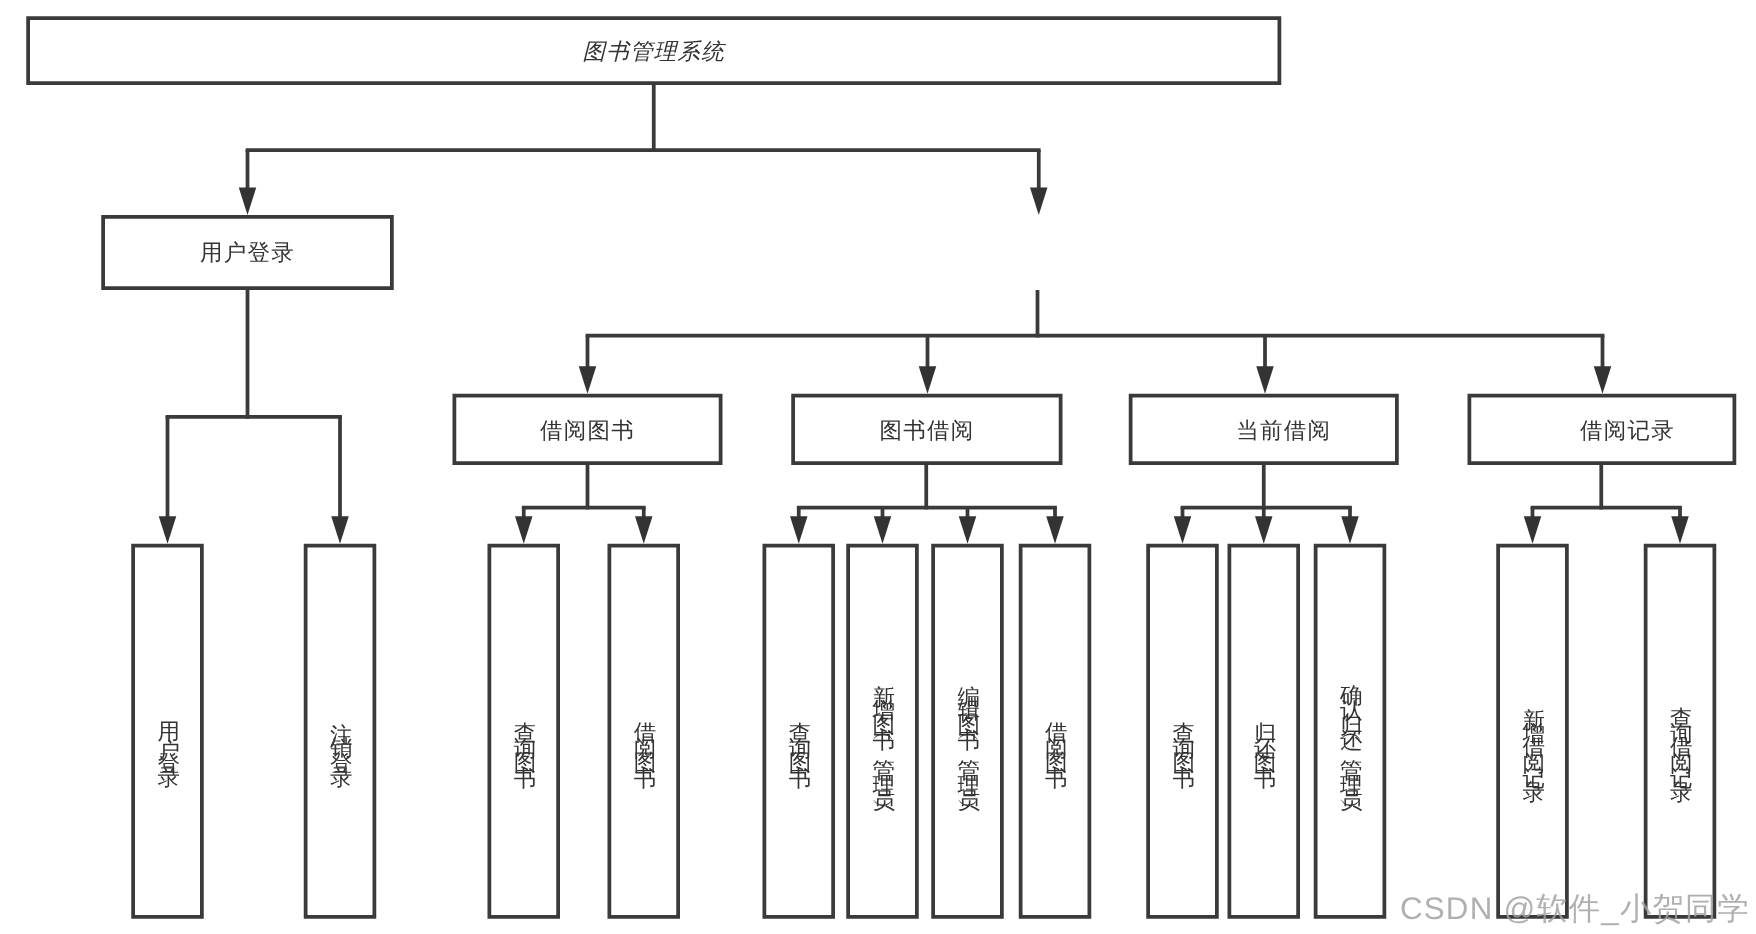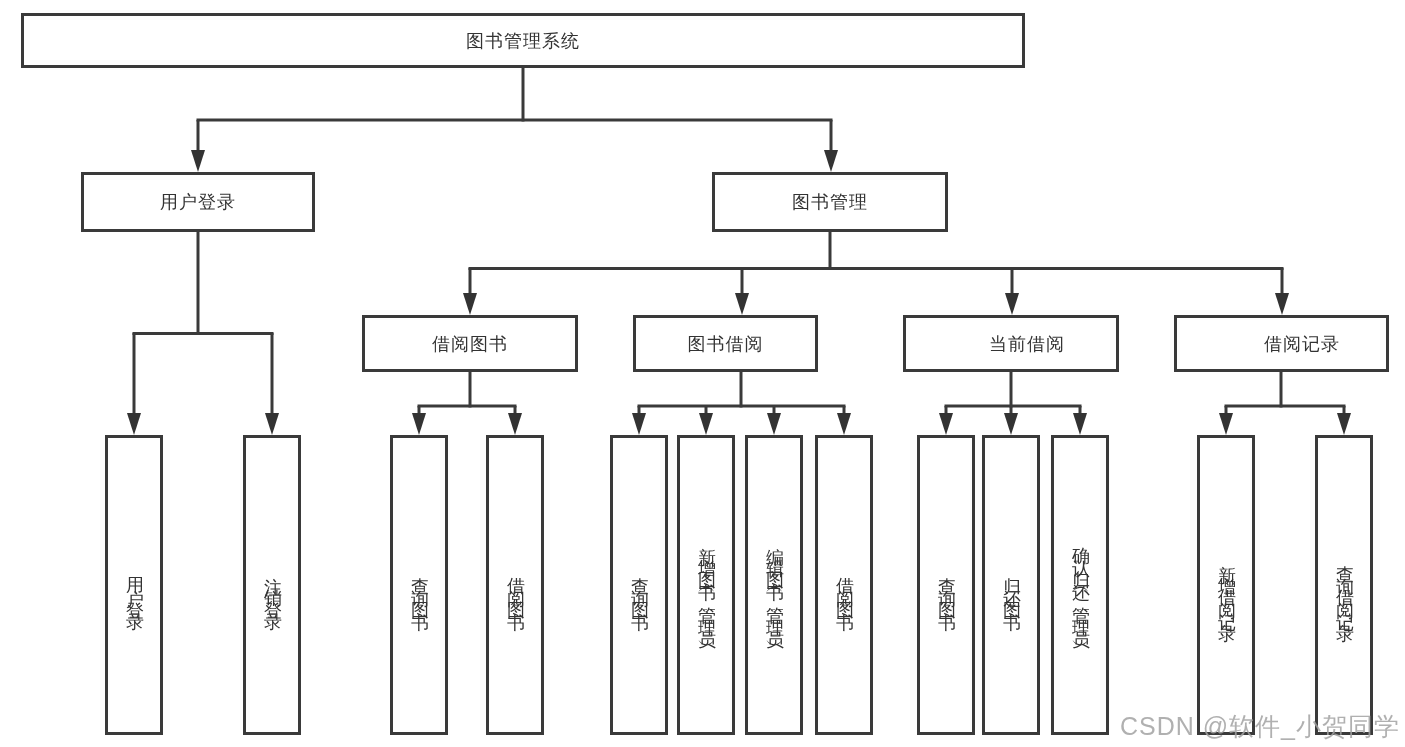--- a/index.html
+++ b/index.html
@@ -126,27 +126,26 @@
     <g>
       <line x1="1281" y1="372" x2="1281" y2="407.5"></line>
       <line x1="1224.5" y1="406" x2="1345.5" y2="406"></line>
       <line x1="1226" y1="406" x2="1226" y2="419"></line>
       <polygon points="1226,435 1219,413 1233,413"></polygon>
       <line x1="1344" y1="406" x2="1344" y2="419"></line>
       <polygon points="1344,435 1337,413 1351,413"></polygon>
     </g>
   </svg>
 
-  <div class="box h" style="left:21px; top:13px; width:1004px; height:55px;">图书管理系统</div>
+  <div class="box h" style="left:21px; top:13px; width:1004px; height:55px;font-style:italic;">图书管理系统</div>
 
   <div class="box h" style="left:81px; top:172px; width:234px; height:60px;">用户登录</div>
-  <div class="box h" style="left:712px; top:172px; width:236px; height:60px;">图书管理</div>
 
   <div class="box h" style="left:362px; top:315px; width:216px; height:57px;">借阅图书</div>
-  <div class="box h" style="left:633px; top:315px; width:185px; height:57px;">图书借阅</div>
+  <div class="box h" style="left:633px; top:315px; width:217px; height:57px;">图书借阅</div>
   <div class="box h" style="left:903px; top:315px; width:216px; height:57px;padding-left:32px;">当前借阅</div>
   <div class="box h" style="left:1174px; top:315px; width:215px; height:57px;padding-left:41px;">借阅记录</div>
 
   <div class="box v" style="left:105px; top:435px; width:58px; height:300px;">用户登录</div>
   <div class="box v" style="left:243px; top:435px; width:58px; height:300px;">注销登录</div>
 
   <div class="box v" style="left:390px; top:435px; width:58px; height:300px;">查询图书</div>
   <div class="box v" style="left:486px; top:435px; width:58px; height:300px;">借阅图书</div>
 
   <div class="box v" style="left:610px; top:435px; width:58px; height:300px;">查询图书</div>

